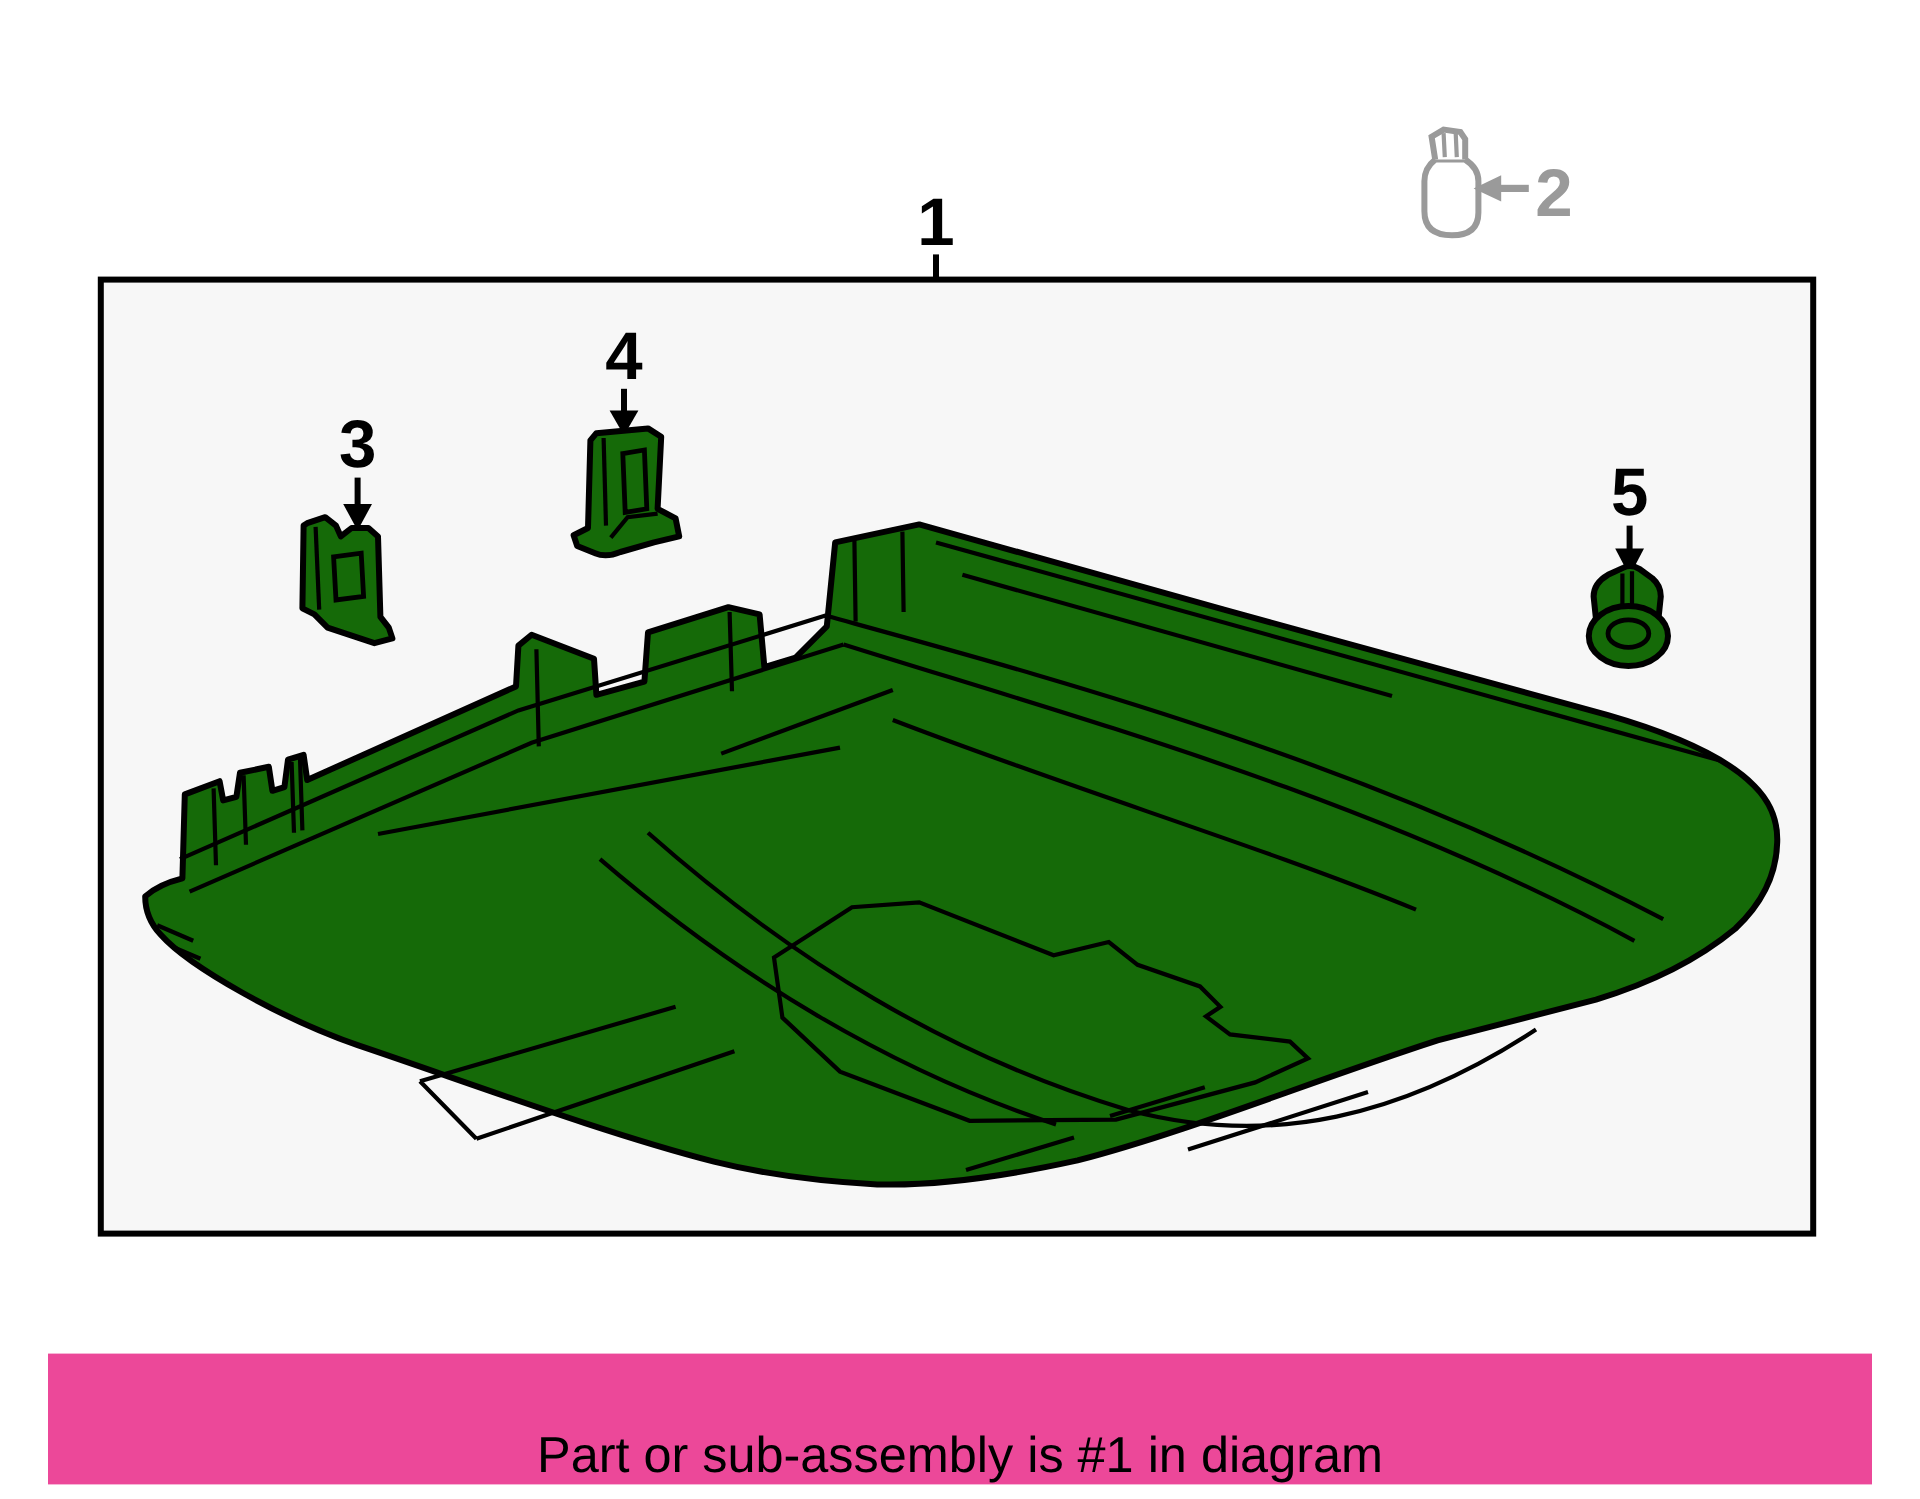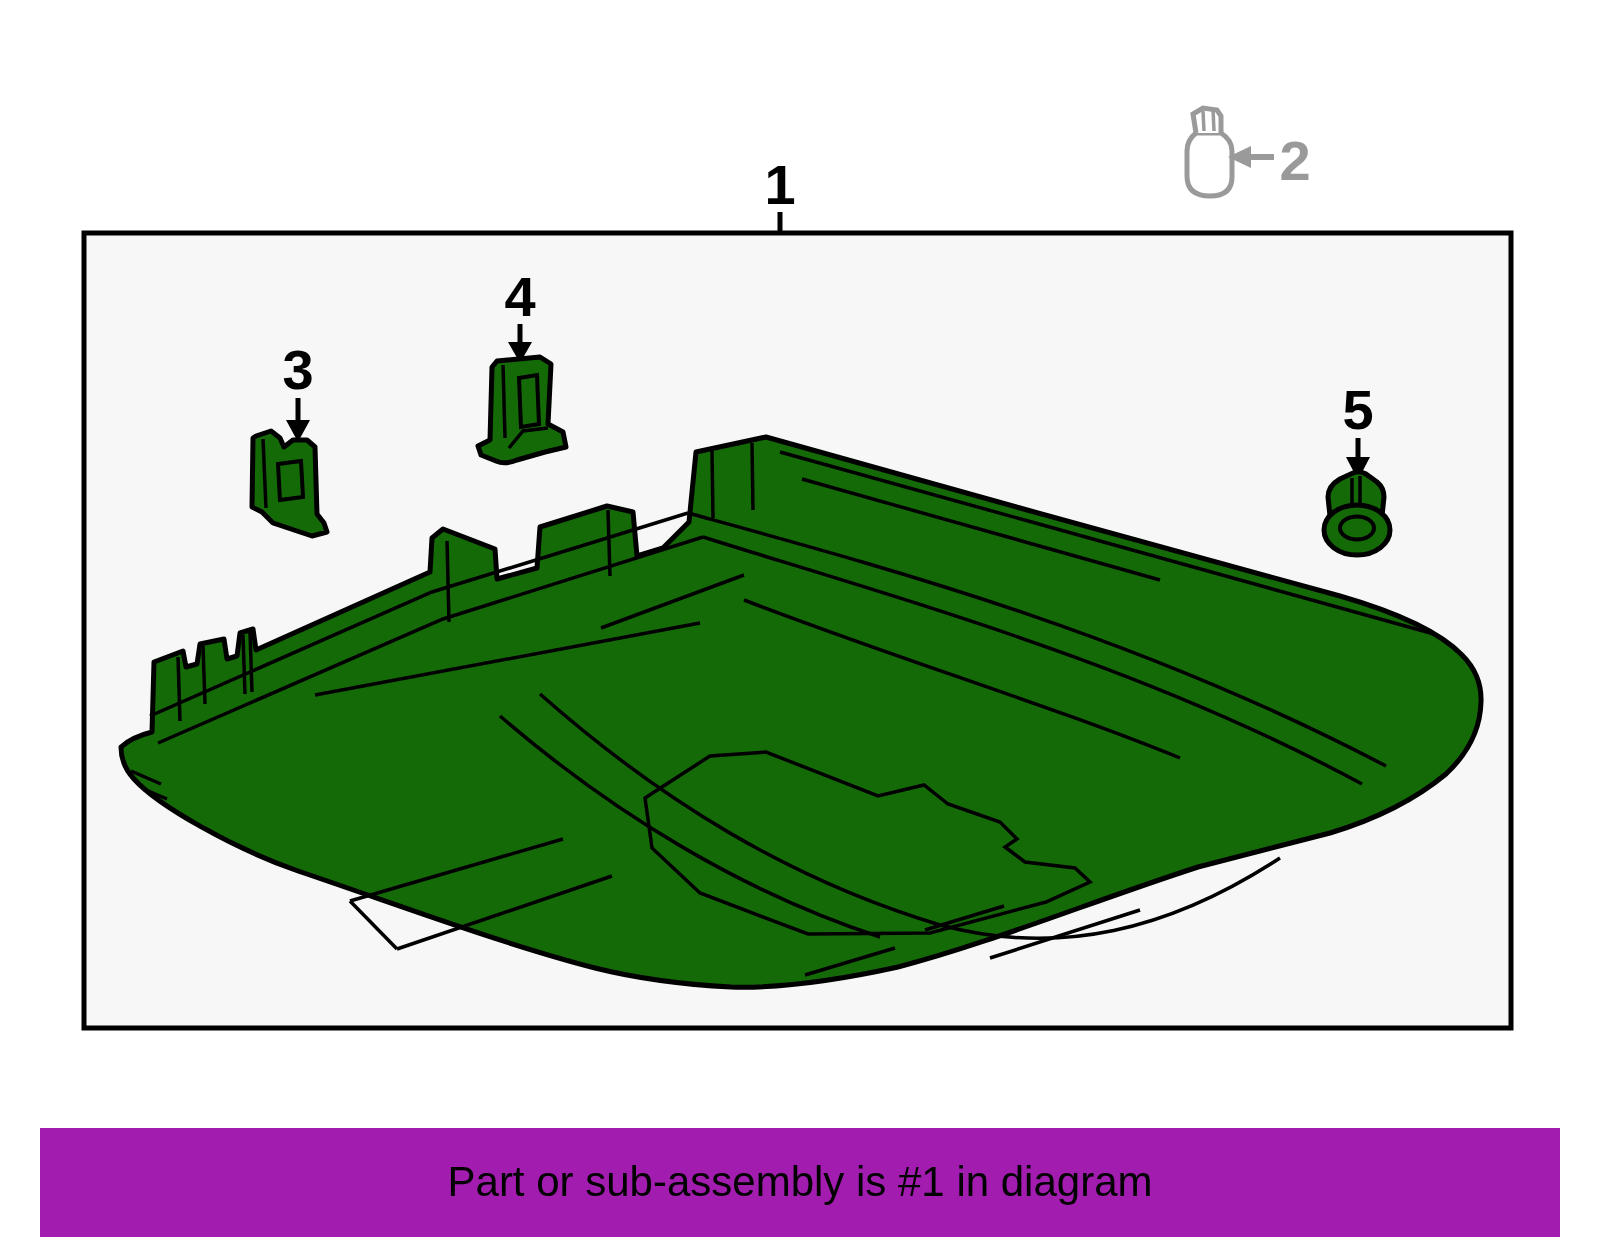--- a/index.html
+++ b/index.html
@@ -3,22 +3,22 @@
 <meta charset="utf-8">
 <style>
   html,body{margin:0;padding:0;background:#ffffff;}
   #stage{position:relative;width:1600px;height:1249px;background:#ffffff;overflow:hidden;
          font-family:"Liberation Sans",sans-serif;}
   #diagram-svg{position:absolute;left:0;top:0;}
   svg text{font-family:"Liberation Sans",sans-serif;font-weight:bold;}
   .callout-num{font-size:56px;fill:#000000;}
   .callout-num-gray{font-size:56px;fill:#9a9a9a;}
   #notice-banner{position:absolute;left:40px;top:1128px;width:1520px;height:109px;
-                 background:#a21caf;display:flex;flex-direction:row;justify-content:center;
-                 align-items:center;gap:4px;}
+                 background:#ec4899;display:flex;flex-direction:row;justify-content:center;
+                 align-items:flex-end;gap:4px;}
   #notice-banner .banner-line{color:#000000;font-size:42px;line-height:1.15;white-space:nowrap;}
 </style>
 </head>
 <body>
 
 <div id="stage">
 
 <svg id="diagram-svg" width="1600" height="1249" viewBox="0 0 1600 1249">
 
   <rect x="84" y="233" width="1427" height="795" fill="#f7f7f7" stroke="#000000" stroke-width="5"></rect>

